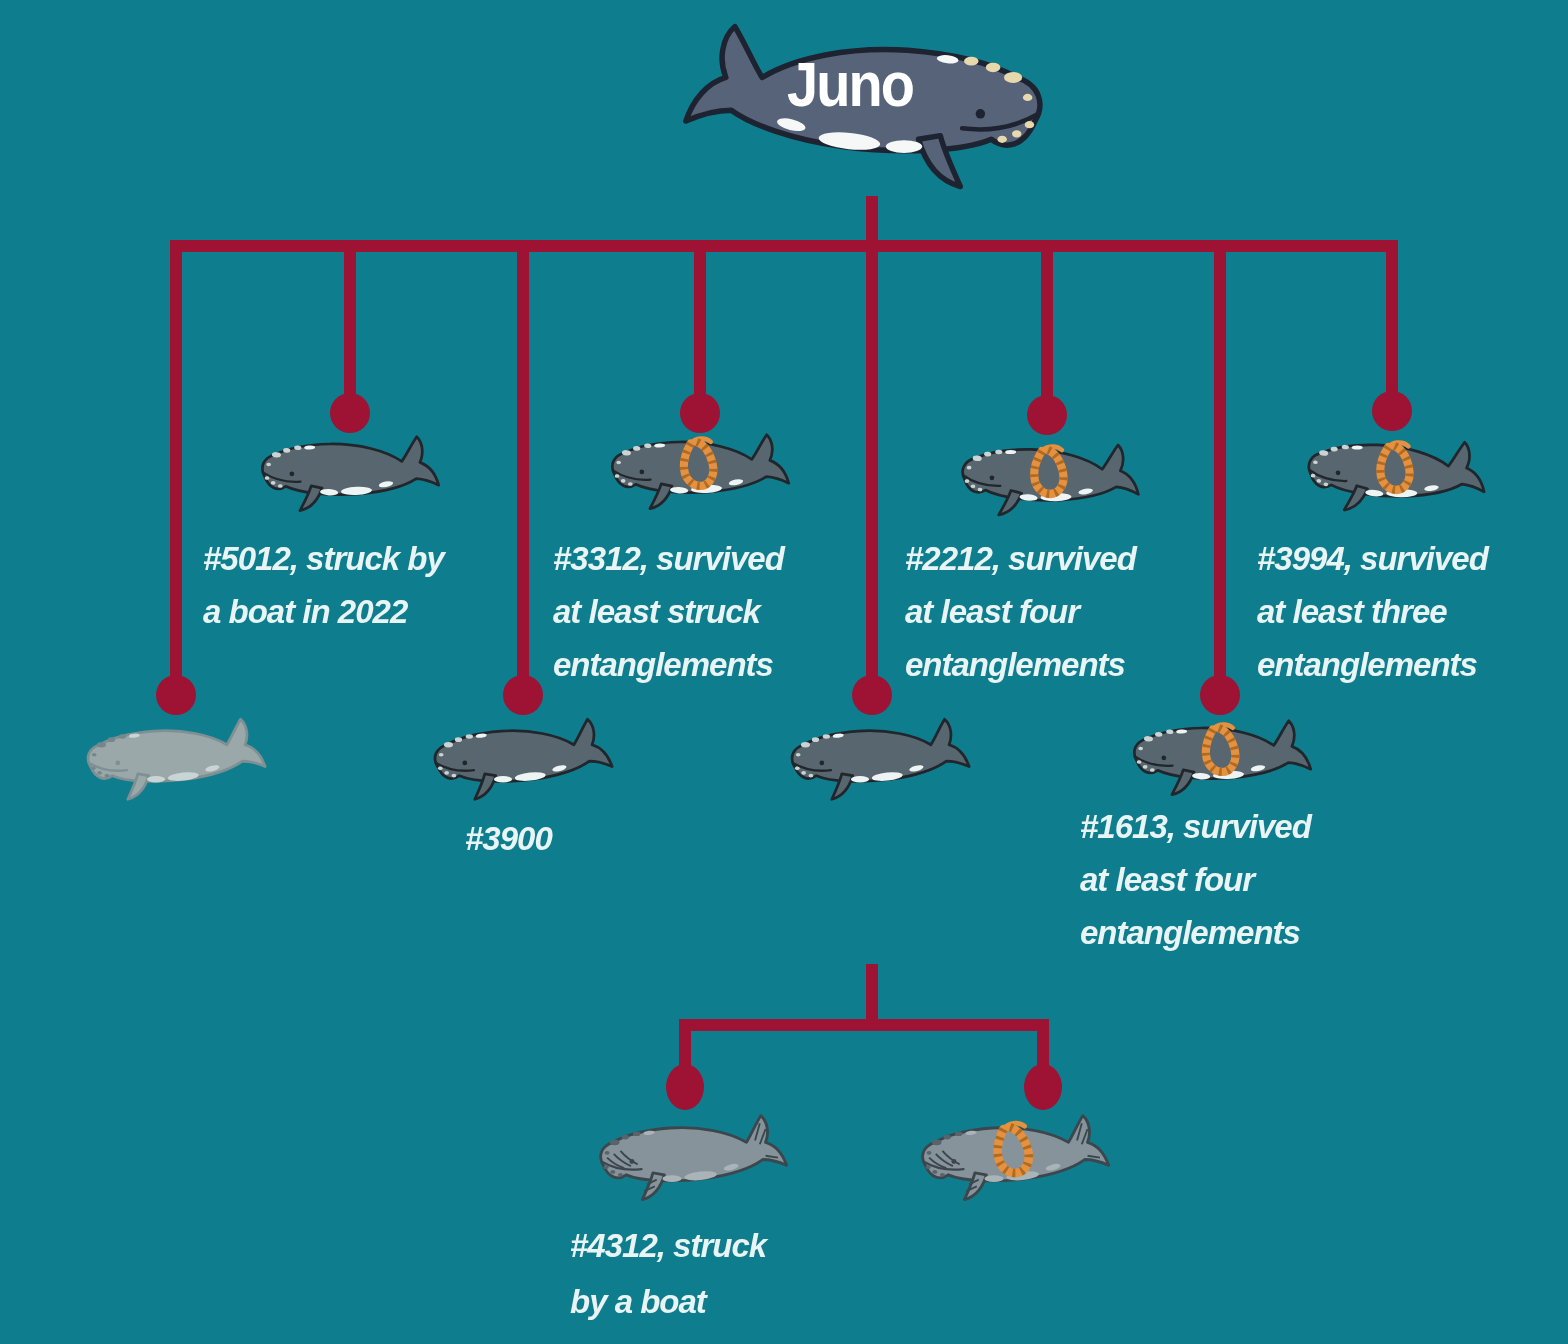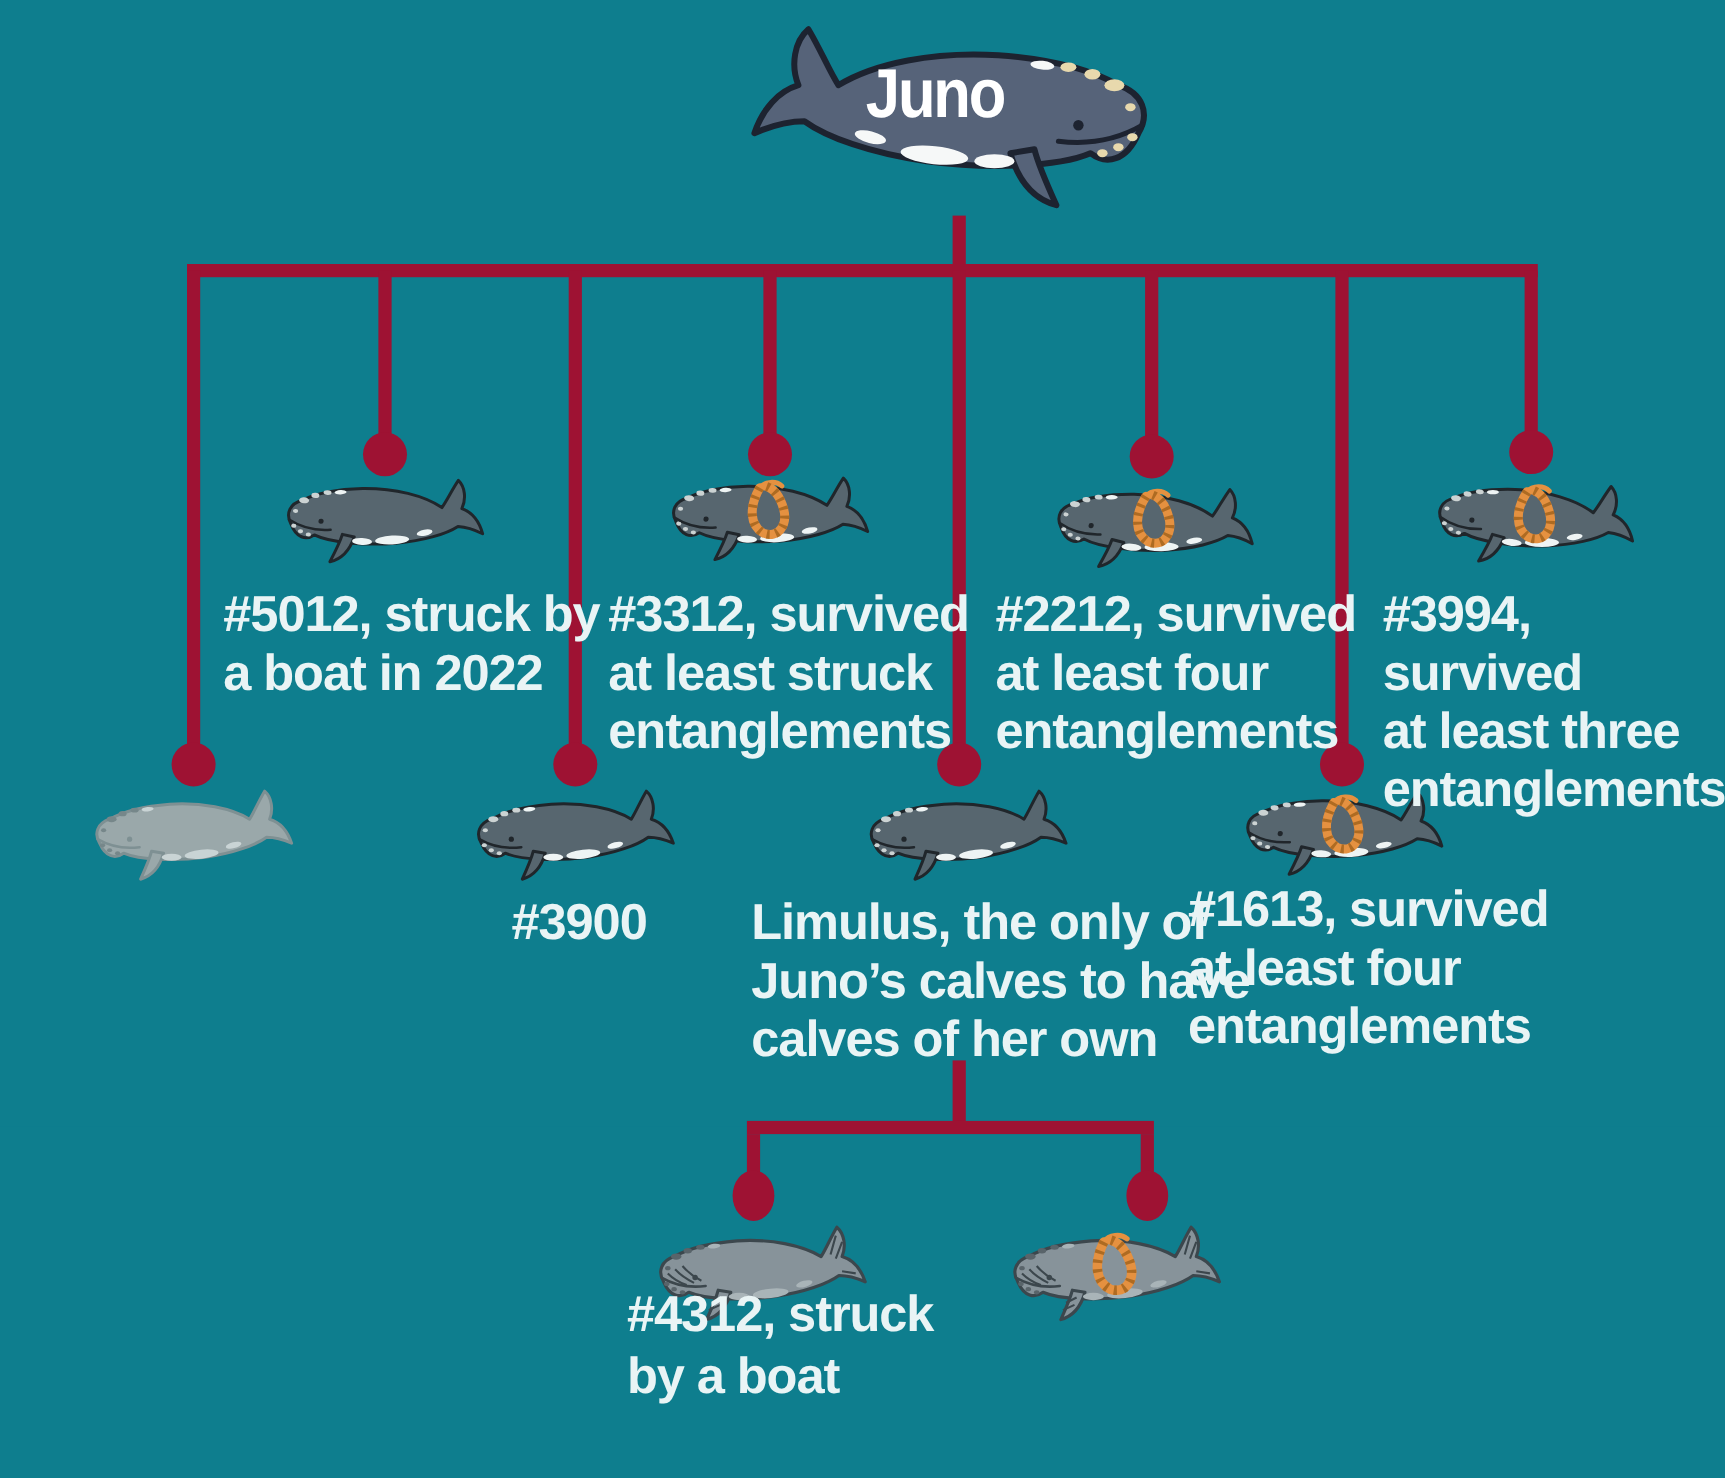--- a/index.html
+++ b/index.html
@@ -24,22 +24,23 @@
     position:absolute;background:var(--connector);
   }
   .dot{
     position:absolute;width:40px;height:40px;border-radius:50%;
     background:var(--connector);
   }
   .dot.oval{width:38px;height:46px;}
   .label{
     position:absolute;white-space:pre-line;
     color:var(--text-light);
-    font-weight:700;font-size:46px;line-height:53px;
+    font-weight:700;font-size:33px;line-height:53px;
     letter-spacing:-1px;
+    font-style:italic;
   }
   .label.red{color:var(--text-red);}
   .label.wide{line-height:56px;}
   .title{
     position:absolute;color:#ffffff;font-weight:700;
     font-size:56px;letter-spacing:-2px;text-align:center;
     transform:scaleY(1.12);
   }
   svg.whale{position:absolute;overflow:visible;}
   
@@ -177,33 +178,30 @@
 
   <div class="label" style="left:203px;top:532px">#5012, struck by
 a boat in 2022</div>
 
   <div class="label" style="left:465px;top:812px">#3900</div>
 
   <div class="label" style="left:553px;top:532px">#3312, survived
 at least struck
 entanglements</div>
 
-  <div class="label" style="left:683px;top:812px">Limulus, the only of
-Juno’s calves to have
-calves of her own</div>
 
   <div class="label" style="left:905px;top:532px">#2212, survived
 at least four
 entanglements</div>
 
   <div class="label" style="left:1080px;top:800px">#1613, survived
 at least four
 entanglements</div>
 
   <div class="label" style="left:1257px;top:532px">#3994, survived
 at least three
 entanglements</div>
 
-  <div class="label wide" style="left:570px;top:1166px">#4312, struck
+  <div class="label wide" style="left:570px;top:1218px">#4312, struck
 by a boat</div>
 
 
 </div>
 
 </body></html>

